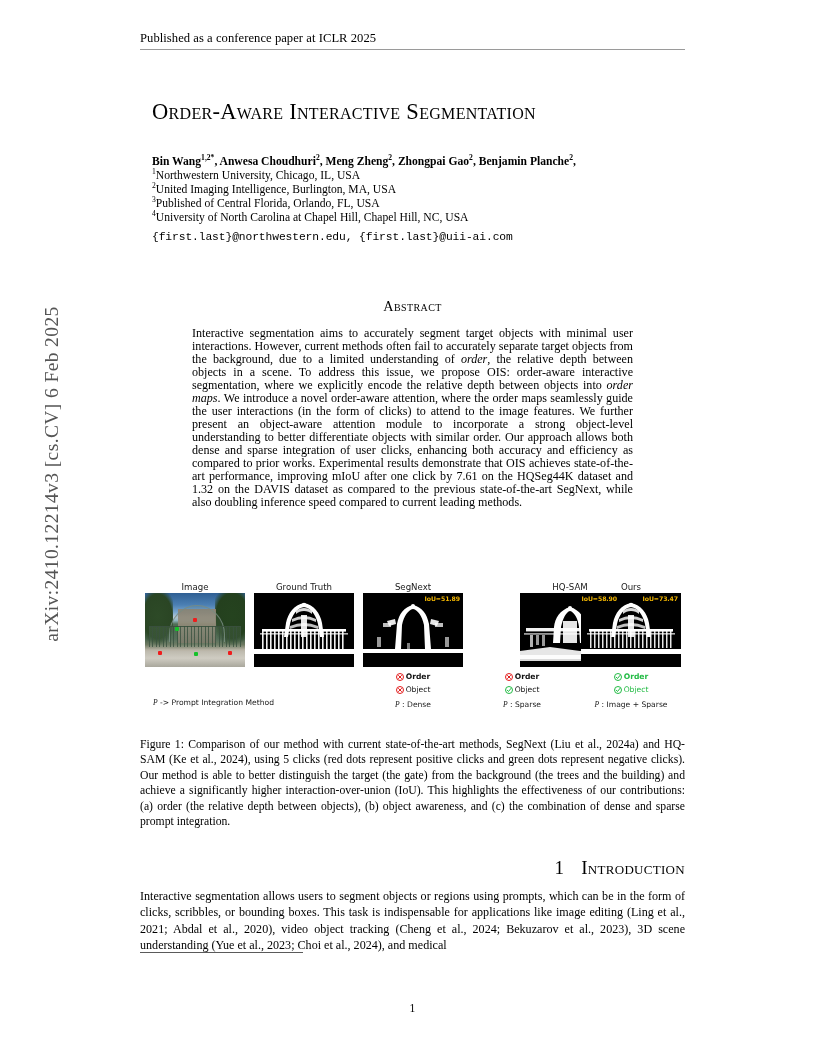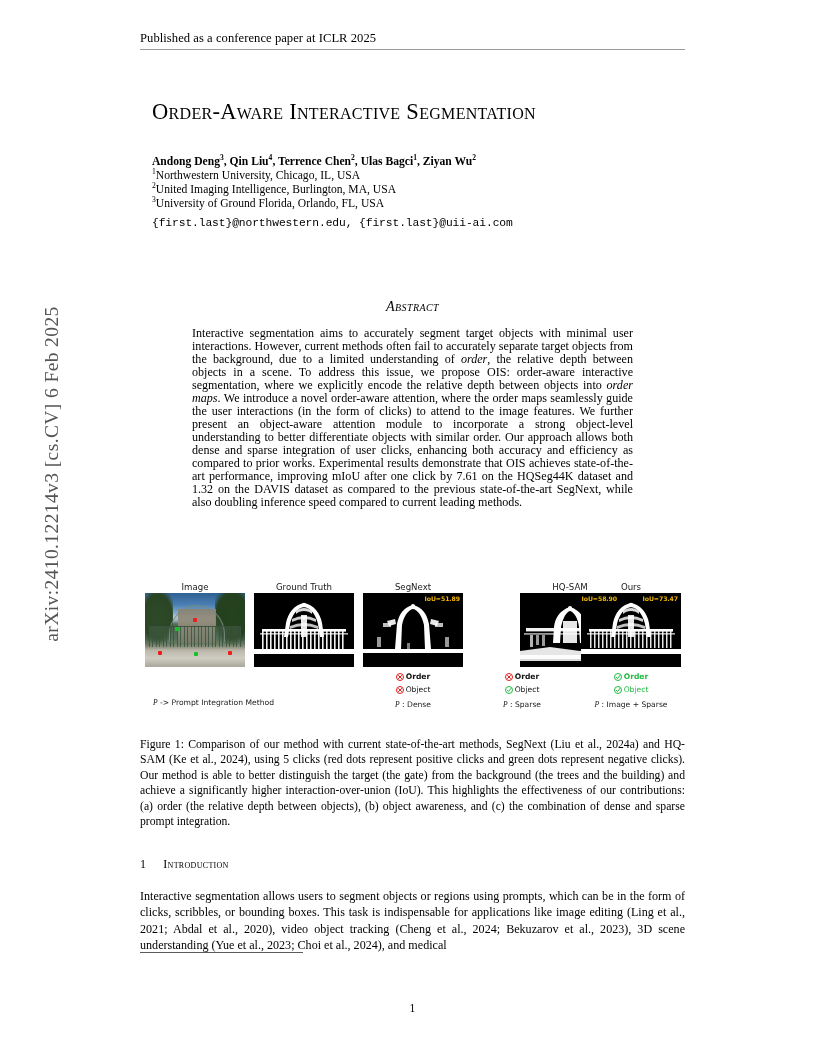--- a/index.html
+++ b/index.html
@@ -102,21 +102,20 @@
   
   #abstract-head {
     position: absolute;
     left: 0;
     top: 298px;
     width: 545px;
     text-align: center;
     font-size: 14.2px;
     font-variant: small-caps;
     letter-spacing: 0.4px;
-    font-style: italic;
   }
   #abstract-body {
     position: absolute;
     left: 52px;
     top: 327px;
     width: 441px;
     font-size: 12.1px;
     line-height: 13px;
     text-align: justify;
   }
@@ -262,23 +261,24 @@
     line-height: 15.4px;
     text-align: justify;
   }
 
   
   #sec1 {
     position: absolute;
     left: 0;
     top: 857px;
     width: 545px;
-    font-size: 12px;
+    font-size: 19px;
     font-variant: small-caps;
     letter-spacing: 0.3px;
+    text-align: right;
   }
   #sec1 .num { font-variant: normal; margin-right: 17px; }
 
   #intro-body {
     position: absolute;
     left: 0;
     top: 888px;
     width: 545px;
     font-size: 12.1px;
     line-height: 16.3px;
@@ -321,25 +321,26 @@
 
   <div id="runhead">
     <div class="rh-text">Published as a conference paper at ICLR 2025</div>
     <div class="rh-rule"></div>
   </div>
 
   <div id="paper-title">Order-Aware Interactive Segmentation</div>
 
   <div id="authors">
     <div class="aline">
-      Andong Deng<sup>3</sup>, Qin Liu<sup>4</sup>, Terrence Chen<sup>2</sup>, Ulas Bagci<sup>1</sup>, Ziyan Wu<sup>2</sup>
+      Bin Wang<sup>1,2</sup><sup>*</sup>, Anwesa Choudhuri<sup>2</sup>, Meng Zheng<sup>2</sup>, Zhongpai Gao<sup>2</sup>, Benjamin Planche<sup>2</sup>,
     </div>
     <div class="affil"><sup>1</sup><span>Northwestern University, Chicago, IL, USA</span></div>
     <div class="affil"><sup>2</sup><span>United Imaging Intelligence, Burlington, MA, USA</span></div>
-    <div class="affil"><sup>3</sup><span>University of Ground Florida, Orlando, FL, USA</span></div>
+    <div class="affil"><sup>3</sup><span>Published of Central Florida, Orlando, FL, USA</span></div>
+    <div class="affil"><sup>4</sup><span>University of North Carolina at Chapel Hill, Chapel Hill, NC, USA</span></div>
     <div class="emails">{first.last}@northwestern.edu, {first.last}@uii-ai.com</div>
   </div>
 
   <div id="abstract-head">Abstract</div>
   <div id="abstract-body">
     Interactive segmentation aims to accurately segment target objects with minimal
     user interactions. However, current methods often fail to accurately separate target
     objects from the background, due to a limited understanding of <span class="it">order</span>, the relative
     depth between objects in a scene. To address this issue, we propose OIS: order-aware
     interactive segmentation, where we explicitly encode the relative depth between

